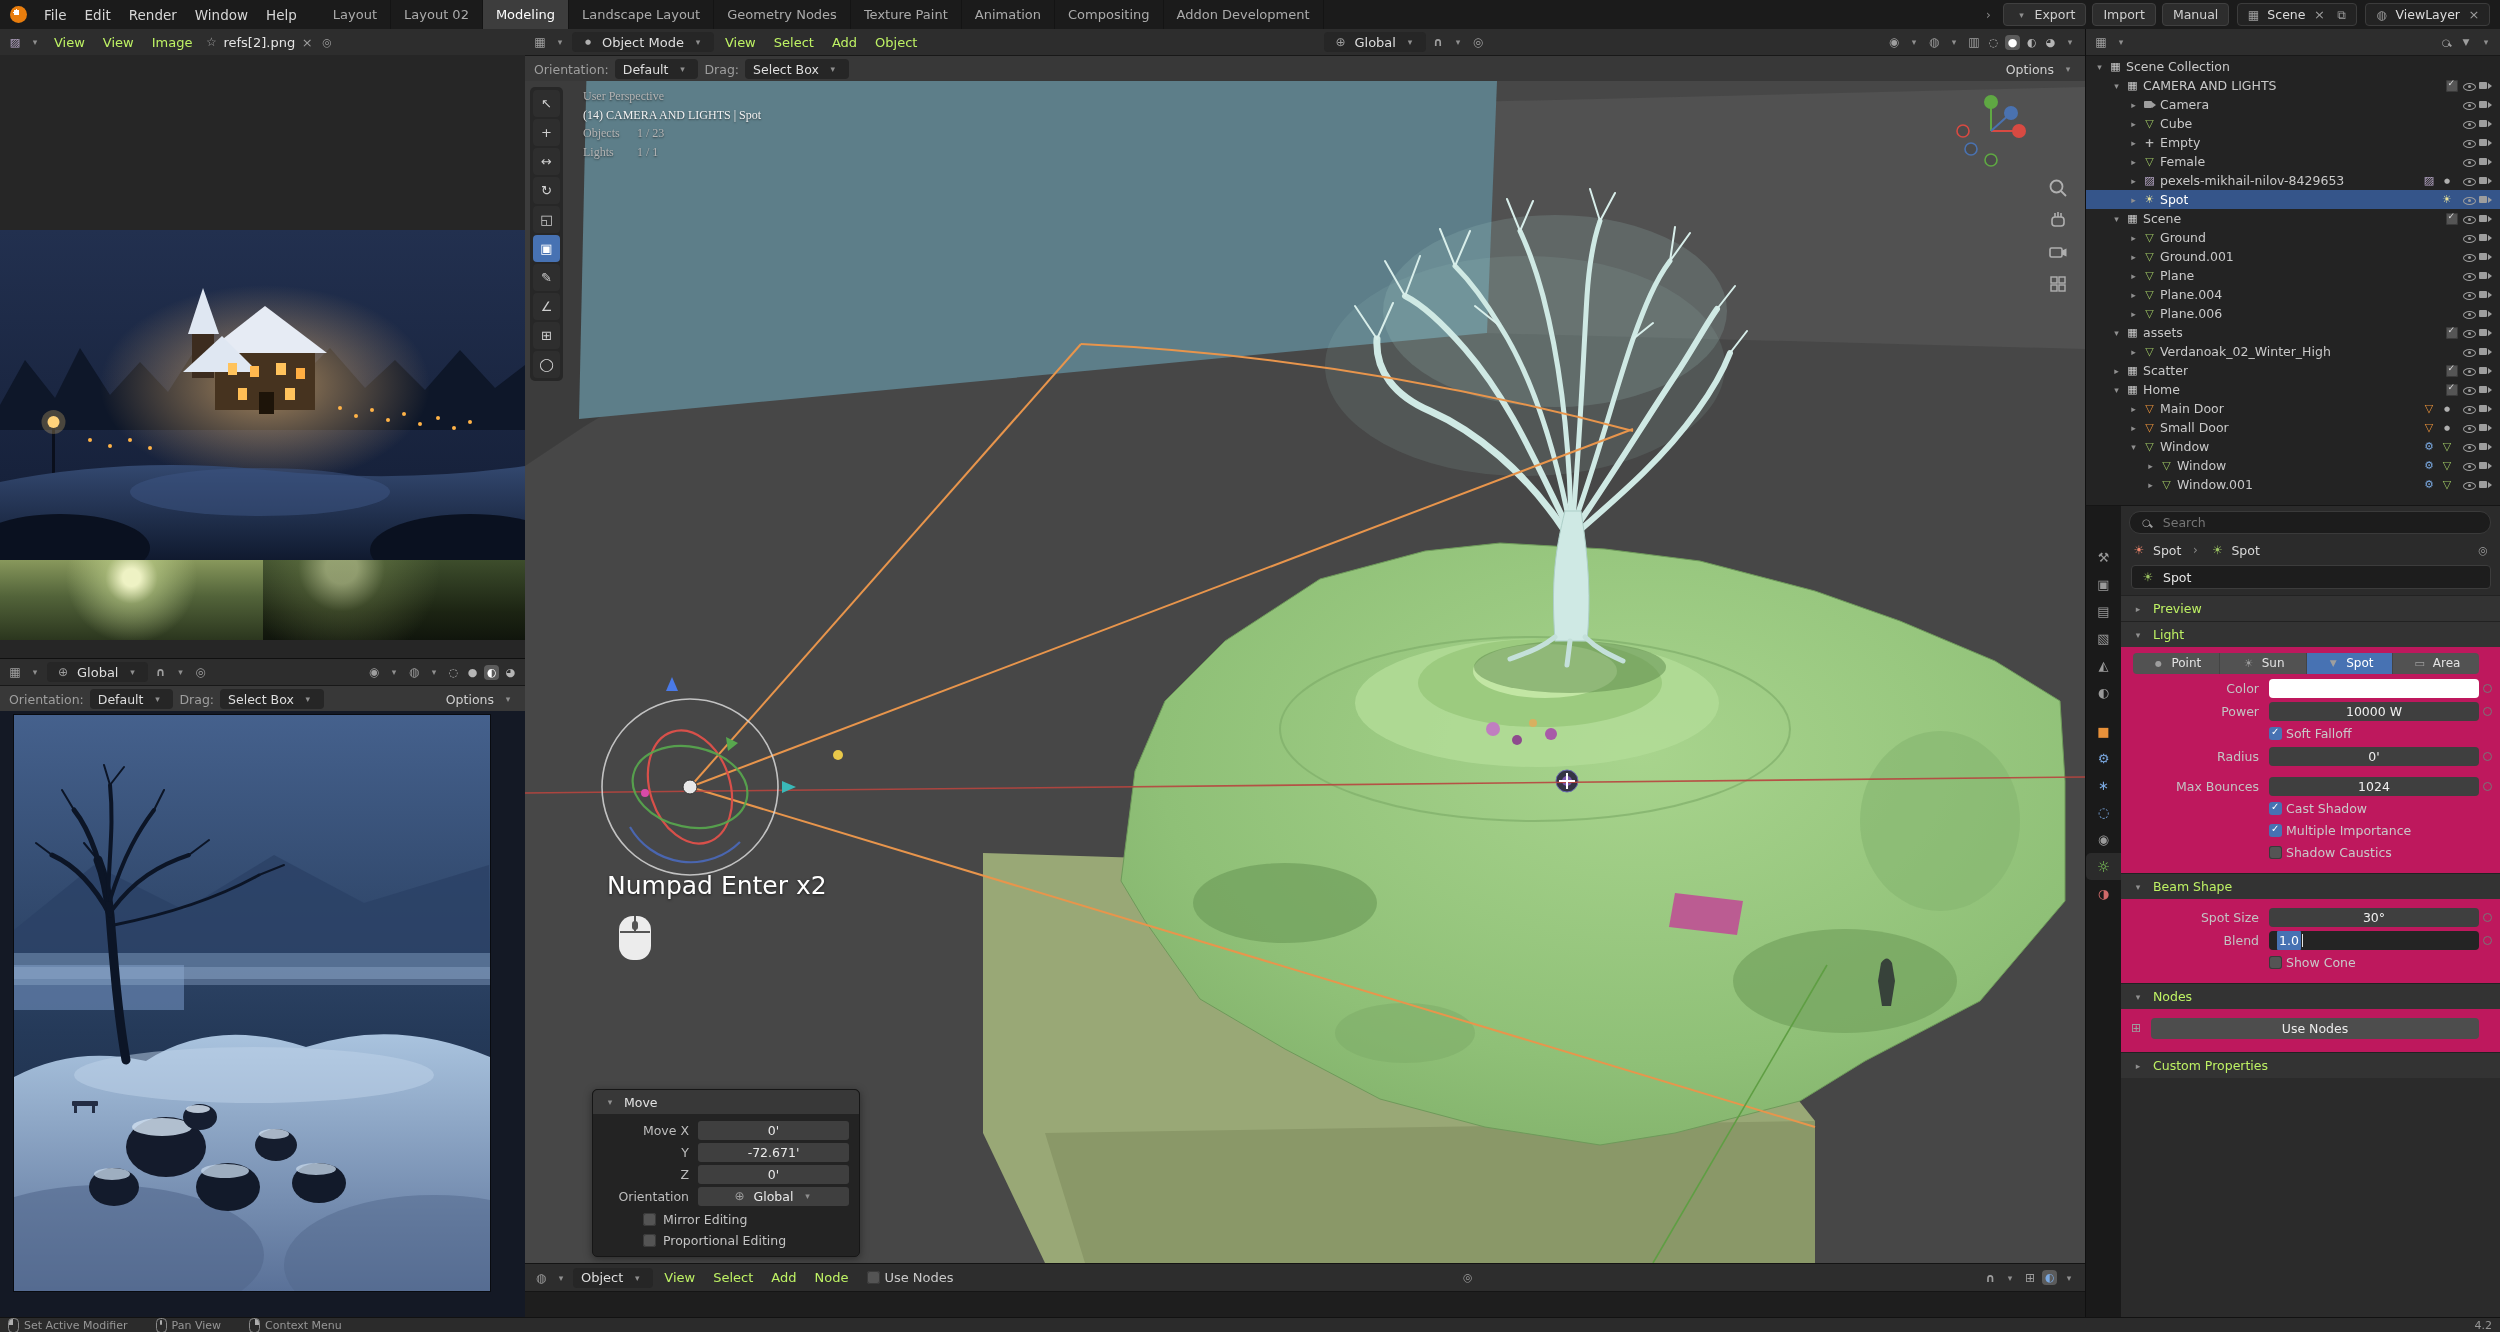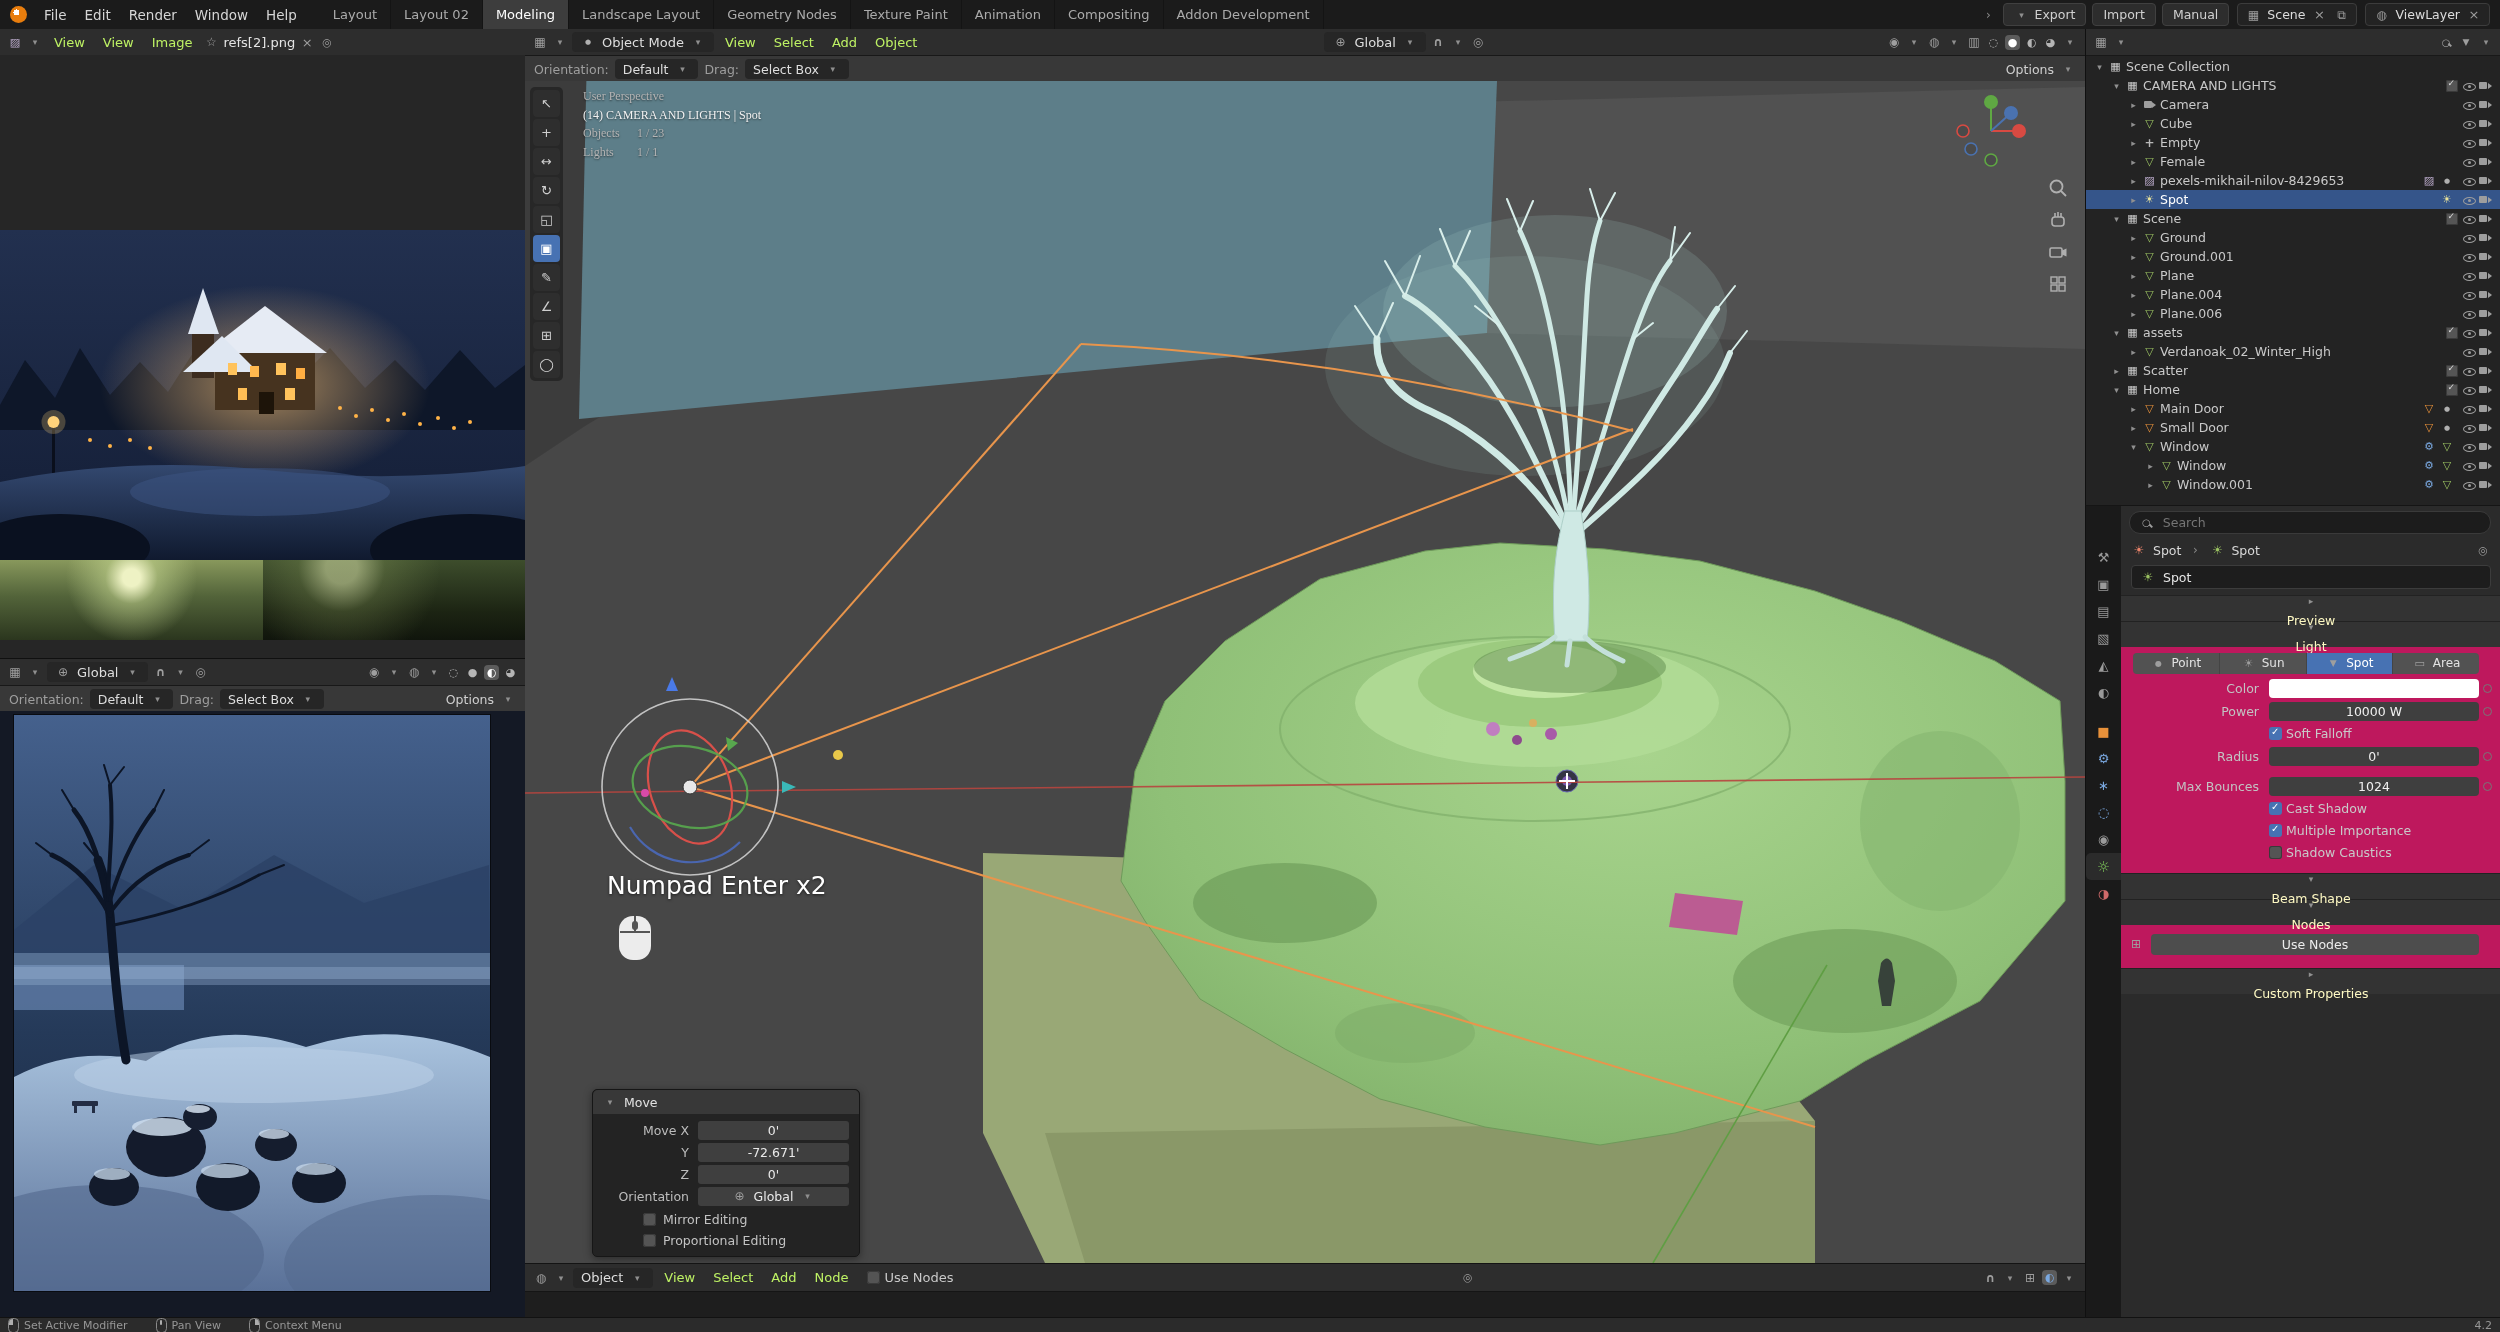--- a/index.html
+++ b/index.html
@@ -123,21 +123,21 @@
   .p-vlayer::before{content:"▧";} .p-scene::before{content:"◭";} .p-world::before{content:"◐";}
   .p-obj::before{content:"■";color:#e8913a;} .p-mod::before{content:"⚙";color:#7aa8e0;}
   .p-part::before{content:"∗";color:#7aa8e0;} .p-phys::before{content:"◌";color:#7aa8e0;}
   .p-constr::before{content:"◉";} .p-data::before{content:"☼";color:#7ec95a;font-size:15px;} .p-mat::before{content:"◑";color:#d06a6a;}
   .pbody{position:absolute;left:35px;top:0;right:0;bottom:0;font-size:12.5px;}
   .psearch{display:flex;align-items:center;gap:7px;height:21px;margin:5px 10px 4px 8px;background:#1c1c1c;border:1px solid #3a3a3a;border-radius:11px;padding:0 9px;}
   .psearch input{background:transparent;border:0;outline:0;color:#737373;font:inherit;width:100%;}
   .pcrumb{display:flex;align-items:center;gap:6px;height:24px;padding:0 10px;color:#d8d8d8;}
   .pname{display:flex;align-items:center;gap:7px;height:22px;margin:3px 10px 6px 10px;background:#1d1d1d;border:1px solid #3c3c3c;border-radius:4px;padding:0 8px;color:#e6e6e6;}
   .panel{border-top:1px solid #222;}
-  .panel-h{height:25px;display:flex;align-items:center;gap:7px;padding:0 9px;background:#333;color:#fef9c3;flex-direction:column;}
+  .panel-h{height:25px;display:flex;align-items:center;gap:7px;padding:0 9px;background:#333;color:#bef264;}
   .panel-b{padding:6px 6px 9px 0;background:#be185d;}
   .prow{display:flex;align-items:center;height:22px;margin:1px 0;}
   .plabel{width:138px;text-align:right;padding-right:10px;color:#c3c3c3;flex:none;}
   .pfield{flex:1;background:#545454;border-radius:4px;height:19px;line-height:19px;text-align:center;color:#f0f0f0;}
   .pfield.dark{background:#3f3f3f;}
   .pdeco{width:16px;display:flex;justify-content:center;flex:none;}
   .pdeco::before{content:"";width:7px;height:7px;border-radius:50%;border:1.2px solid #777;}
   .pchk{display:flex;align-items:center;gap:4px;height:21px;margin:1px 0 1px 148px;color:#c9c9c9;}
   .seg{display:flex;flex:1;margin:0 0 4px 12px;}
   .seg .sbtn{flex:1;height:21px;display:flex;align-items:center;justify-content:center;gap:5px;background:#525252;color:#e2e2e2;border-right:1px solid #444;font-size:12px;}
@@ -983,20 +983,39 @@
               <span data-name="shadow-caustics-label">Shadow Caustics</span>
             </div>
         </div>
       </div>
 
       <div class="panel" data-name="beam-shape-panel">
         <div class="panel-h" data-name="beam-shape-panel-header">
             <span class="gi c-expo" data-name="chevron-down-icon"></span>
             <span>Beam Shape</span>
           </div>
+        <div class="panel-b">
+          <div class="prow">
+              <span class="plabel" data-name="spot-size-label">Spot Size</span>
+              <span class="pfield dark" data-name="spot-size-field">30°</span>
+              <span class="pdeco" data-name="animate-decorator"></span>
+            </div>
+          <div class="prow">
+              <span class="plabel" data-name="blend-label">Blend</span>
+              <span class="editfield" data-name="blend-field-editing">
+                <span class="selblue">1.0</span>
+                <span class="caret" data-name="text-cursor"></span>
+              </span>
+              <span class="pdeco" data-name="animate-decorator"></span>
+            </div>
+          <div class="pchk">
+              <span class="cbx" data-name="show-cone-checkbox"></span>
+              <span data-name="show-cone-label">Show Cone</span>
+            </div>
+        </div>
       </div>
 
       <div class="panel" data-name="nodes-panel">
         <div class="panel-h" data-name="nodes-panel-header">
             <span class="gi c-expo" data-name="chevron-down-icon"></span>
             <span>Nodes</span>
           </div>
         <div class="panel-b">
           <div class="prow" style="margin:2px 0 4px 0;">
               <span style="width:30px;display:flex;justify-content:center;" class="gi g-node" data-name="node-icon"></span>

